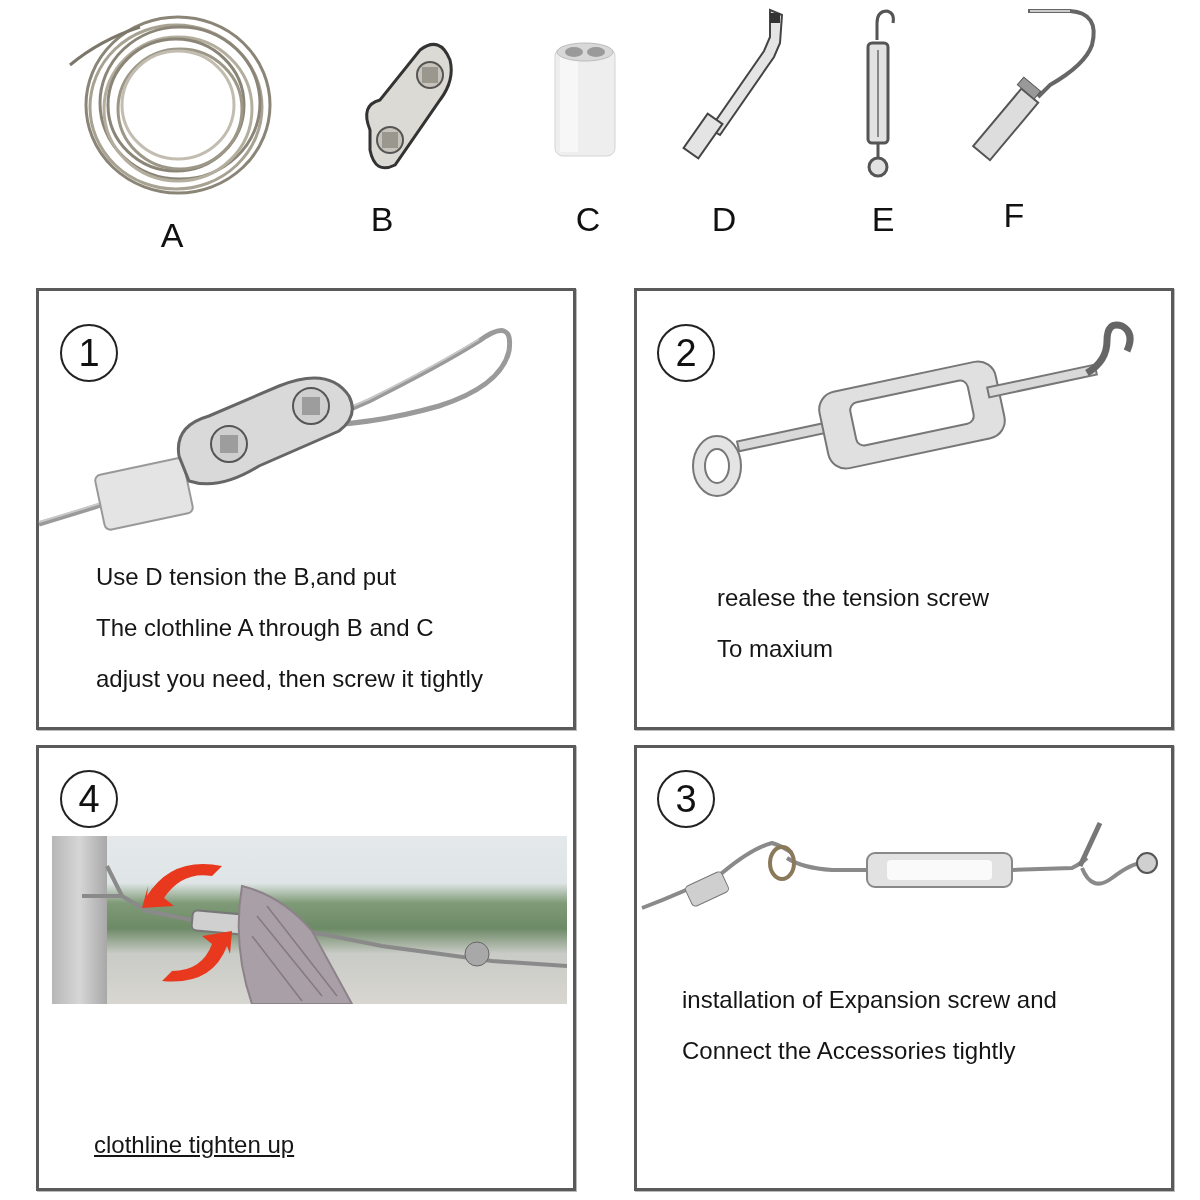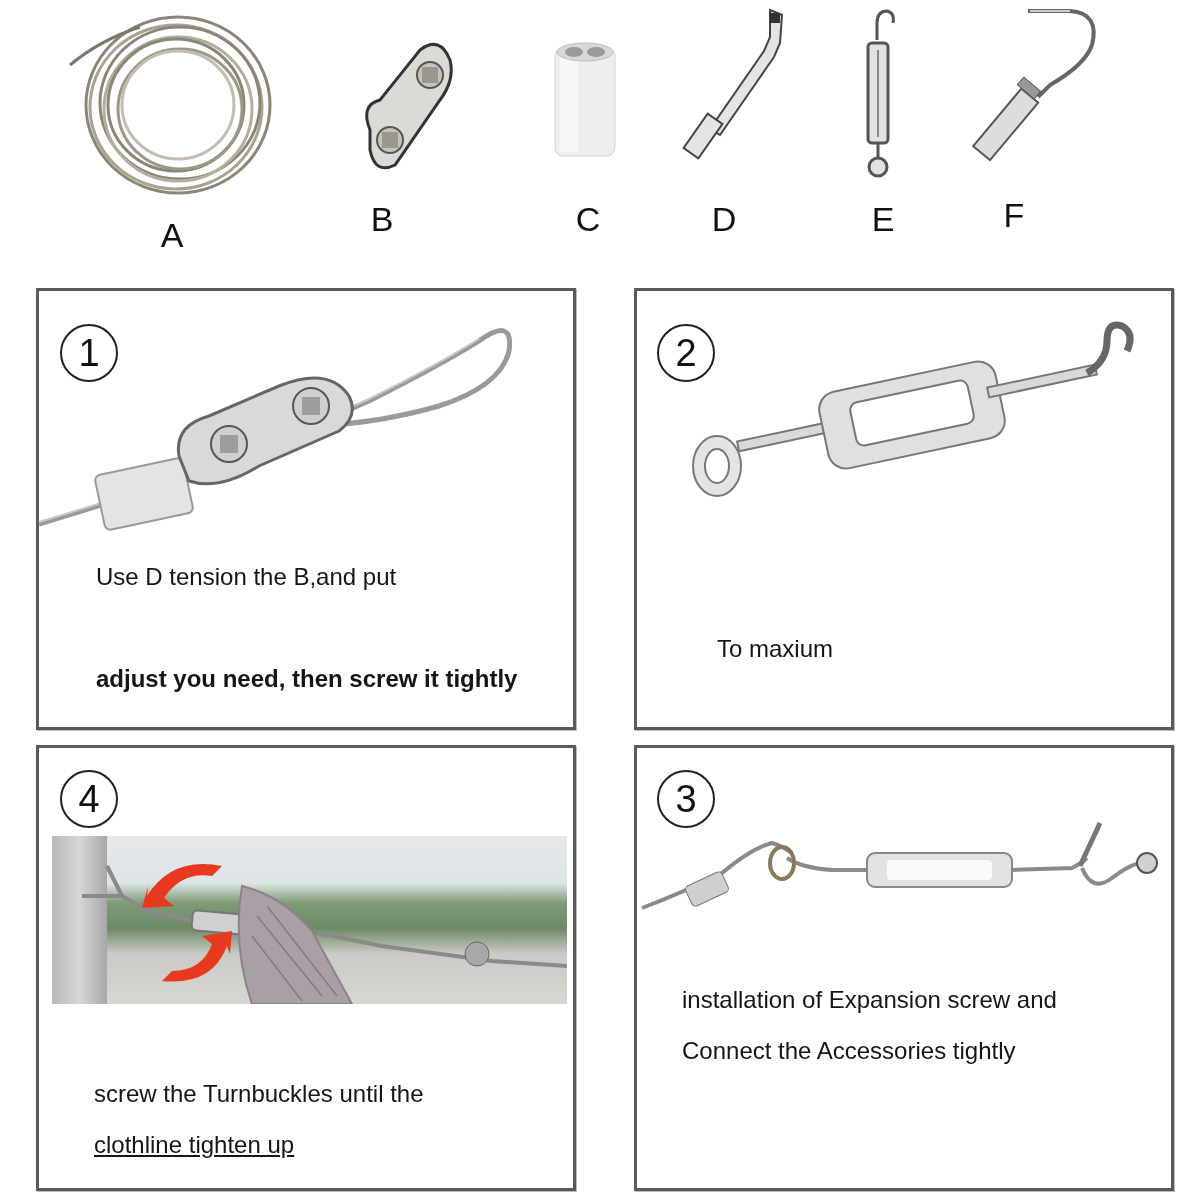--- a/index.html
+++ b/index.html
@@ -89,36 +89,38 @@
       <path d="M0 216 Q60 198 90 188 L150 168 Q250 128 330 93 Q400 58 440 33"></path>
     </g>
     <rect x="60" y="160" width="90" height="56" rx="6" transform="rotate(-12 105 188)" fill="#e4e4e4" stroke="#999" stroke-width="2"></rect>
     <path d="M140 150 Q135 120 170 110 L240 80 Q290 60 310 90 Q320 110 300 125 L220 160 Q180 185 150 175 Z" fill="#d9d9d9" stroke="#666" stroke-width="3"></path>
     <circle cx="190" cy="138" r="18" fill="#cfcfcf" stroke="#555" stroke-width="2"></circle>
     <rect x="181" y="129" width="18" height="18" fill="#9d9d9d"></rect>
     <circle cx="272" cy="100" r="18" fill="#cfcfcf" stroke="#555" stroke-width="2"></circle>
     <rect x="263" y="91" width="18" height="18" fill="#9d9d9d"></rect>
   </svg>
   <div class="line" style="left:57px;top:272px;">Use D tension the B,and put</div>
-  <div class="line" style="left:57px;top:374px;font-weight:bold;">adjust you need, then screw it tightly</div>
+  <div class="line" style="left:57px;top:323px;">The clothline A through B and C</div>
+  <div class="line" style="left:57px;top:374px;">adjust you need, then screw it tightly</div>
 </div>
 
 <div class="panel" style="left:634px;top:288px;width:540px;height:442px;">
   <div class="step-circle" style="left:20px;top:33px;">2</div>
   <svg style="left:50px;top:30px;" width="470" height="200" viewBox="0 0 470 200">
     <g stroke="#777" stroke-width="2" fill="#d9d9d9">
       <ellipse cx="30" cy="145" rx="24" ry="30" fill="#e4e4e4"></ellipse>
       <ellipse cx="30" cy="145" rx="12" ry="17" fill="#fff"></ellipse>
       <rect x="50" y="110" width="100" height="10" transform="rotate(-12 100 115)"></rect>
       <rect x="135" y="55" width="180" height="78" rx="18" transform="rotate(-12 225 94)" fill="#e0e0e0"></rect>
       <rect x="165" y="70" width="120" height="44" rx="8" transform="rotate(-12 225 92)" fill="#fff"></rect>
       <rect x="300" y="55" width="110" height="10" transform="rotate(-12 355 60)"></rect>
     </g>
     <path d="M400 52 Q420 40 420 20 Q420 0 435 5 Q448 12 440 30" fill="none" stroke="#666" stroke-width="7"></path>
   </svg>
+  <div class="line" style="left:80px;top:293px;">realese the tension screw</div>
   <div class="line" style="left:80px;top:344px;text-align:center;">To maxium</div>
 </div>
 
 <div class="panel" style="left:36px;top:745px;width:540px;height:446px;">
   <div class="step-circle" style="left:21px;top:22px;">4</div>
   <div class="abs" style="left:13px;top:88px;width:515px;height:168px;overflow:hidden;background:linear-gradient(#e4e8ea 0%, #dfe5e6 28%, #7f9a76 40%, #6d8a66 55%, #c9cbc6 70%, #d8d6d1 100%);">
     <div class="abs" style="left:0;top:0;width:55px;height:168px;background:linear-gradient(90deg,#b7b7b7,#d6d6d6,#a8a8a8);"></div>
     <svg class="abs" style="left:0;top:0;" width="515" height="168" viewBox="0 0 515 168">
       <g stroke="#8a8a8a" stroke-width="4" fill="none">
         <path d="M30 60 L70 60 L95 75 L170 90 L270 98 L330 110 L440 125 L515 130"></path>
@@ -129,21 +131,20 @@
       <g stroke="#857a82" stroke-width="1.5">
         <line x1="205" y1="80" x2="270" y2="160"></line>
         <line x1="215" y1="70" x2="285" y2="160"></line>
         <line x1="200" y1="100" x2="250" y2="165"></line>
       </g>
       <circle cx="425" cy="118" r="12" fill="#a8a8a8" stroke="#666"></circle>
       <path d="M95 60 Q120 20 170 30 L160 40 Q130 35 112 62 L122 70 L90 72 L96 50 Z" fill="#e8391e"></path>
       <path d="M175 110 Q160 150 110 145 L120 135 Q150 135 160 108 L150 100 L180 95 L178 118 Z" fill="#e8391e"></path>
     </svg>
   </div>
-  <div class="line" style="left:55px;top:332px;">screw the Turnbuckles until the</div>
   <div class="line" style="left:55px;top:383px;text-decoration:underline;">clothline tighten up</div>
 </div>
 
 <div class="panel" style="left:634px;top:745px;width:540px;height:446px;">
   <div class="step-circle" style="left:20px;top:22px;">3</div>
   <svg style="left:5px;top:70px;" width="520" height="110" viewBox="0 0 520 110">
     <g fill="none" stroke="#8a8a8a" stroke-width="4">
       <path d="M0 90 Q40 75 80 55 Q110 30 130 25 Q140 28 150 35"></path>
       <path d="M145 40 Q160 50 190 52 L230 52"></path>
       <path d="M370 52 L430 50 Q440 45 445 40"></path>

